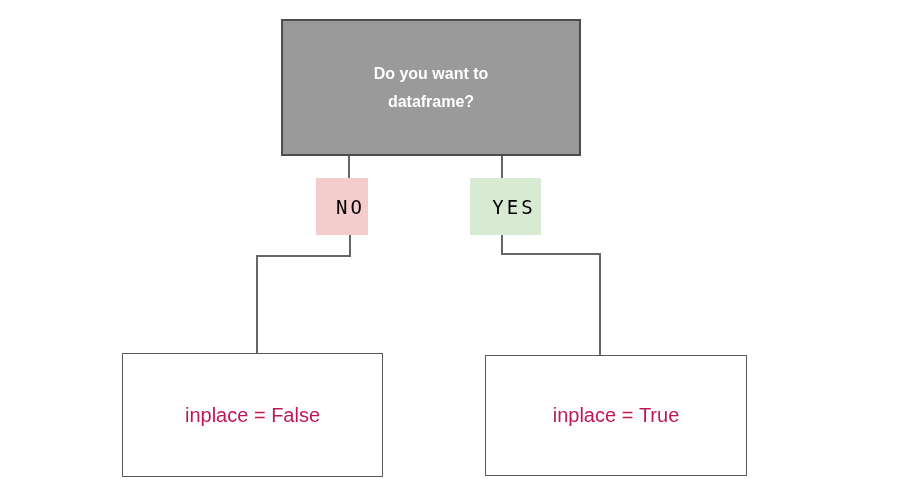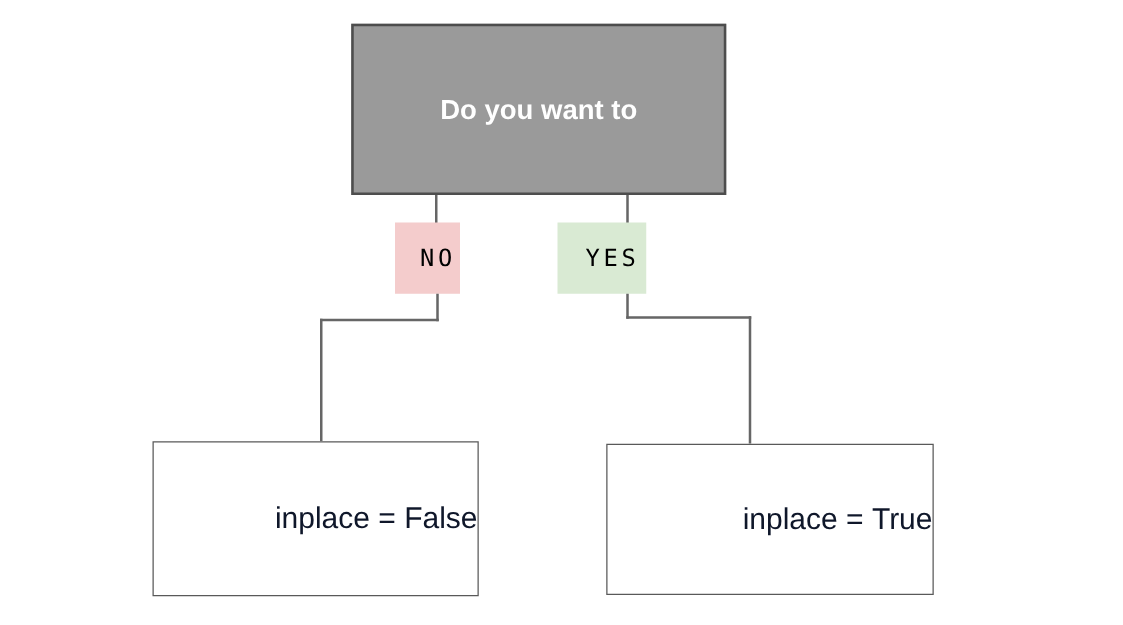--- a/index.html
+++ b/index.html
@@ -19,63 +19,64 @@
     background: #9a9a9a;
     border: 2px solid #4d4d4d;
     display: flex;
     flex-direction: column;
     align-items: center;
     justify-content: center;
     text-align: center;
   }
   .q-line {
     color: #ffffff;
-    font-size: 22px;
+    font-size: 16px;
     font-weight: bold;
     line-height: 28px;
     white-space: nowrap;
   }
   .branch-box {
     position: absolute;
     top: 178px;
     height: 57px;
     display: flex;
     align-items: center;
     justify-content: center;
     font-family: "DejaVu Sans Mono", monospace;
     font-size: 19px;
     color: #000000;
     letter-spacing: 3px;
     padding-left: 17px; 
   }
   .no-box  { left: 316px; width: 52px; }
-  .yes-box { left: 446px; width: 71px; }
+  .yes-box { left: 470px; width: 71px; }
   .line { position: absolute; background: #666666; }
   .result-box {
     position: absolute;
     background: #ffffff;
     border: 1.5px solid #595959;
     display: flex;
     align-items: center;
-    justify-content: flex-end;
-    font-size: 24px;
-    color: #0f172a;
+    justify-content: center;
+    font-size: 20px;
+    color: #be185d;
     white-space: pre;
   }
   .result-false { left: 122px; top: 353px; width: 261px; height: 124px; }
   .result-true  { left: 485px; top: 355px; width: 262px; height: 121px; }
   .result-box b { font-weight: normal; }
 </style>
 </head>
 <body>
 
 <div class="canvas">
 
   <div class="q-box" style="background-color: rgb(154, 154, 154); border-color: rgb(77, 77, 77);">
     <div class="q-line">Do you want to</div>
+    <div class="q-line">dataframe?</div>
   </div>
 
   <div class="line" style="left: 348px; top: 156px; width: 2px; height: 23px; background-color: rgb(102, 102, 102);"></div>
 
   <div class="line" style="left: 501px; top: 156px; width: 2px; height: 23px; background-color: rgb(102, 102, 102);"></div>
 
   <div class="branch-box no-box" style="background-color: rgb(244, 204, 204); color: rgb(0, 0, 0);">NO</div>
 
   <div class="branch-box yes-box" style="background-color: rgb(217, 234, 211); color: rgb(0, 0, 0);">YES</div>
 

